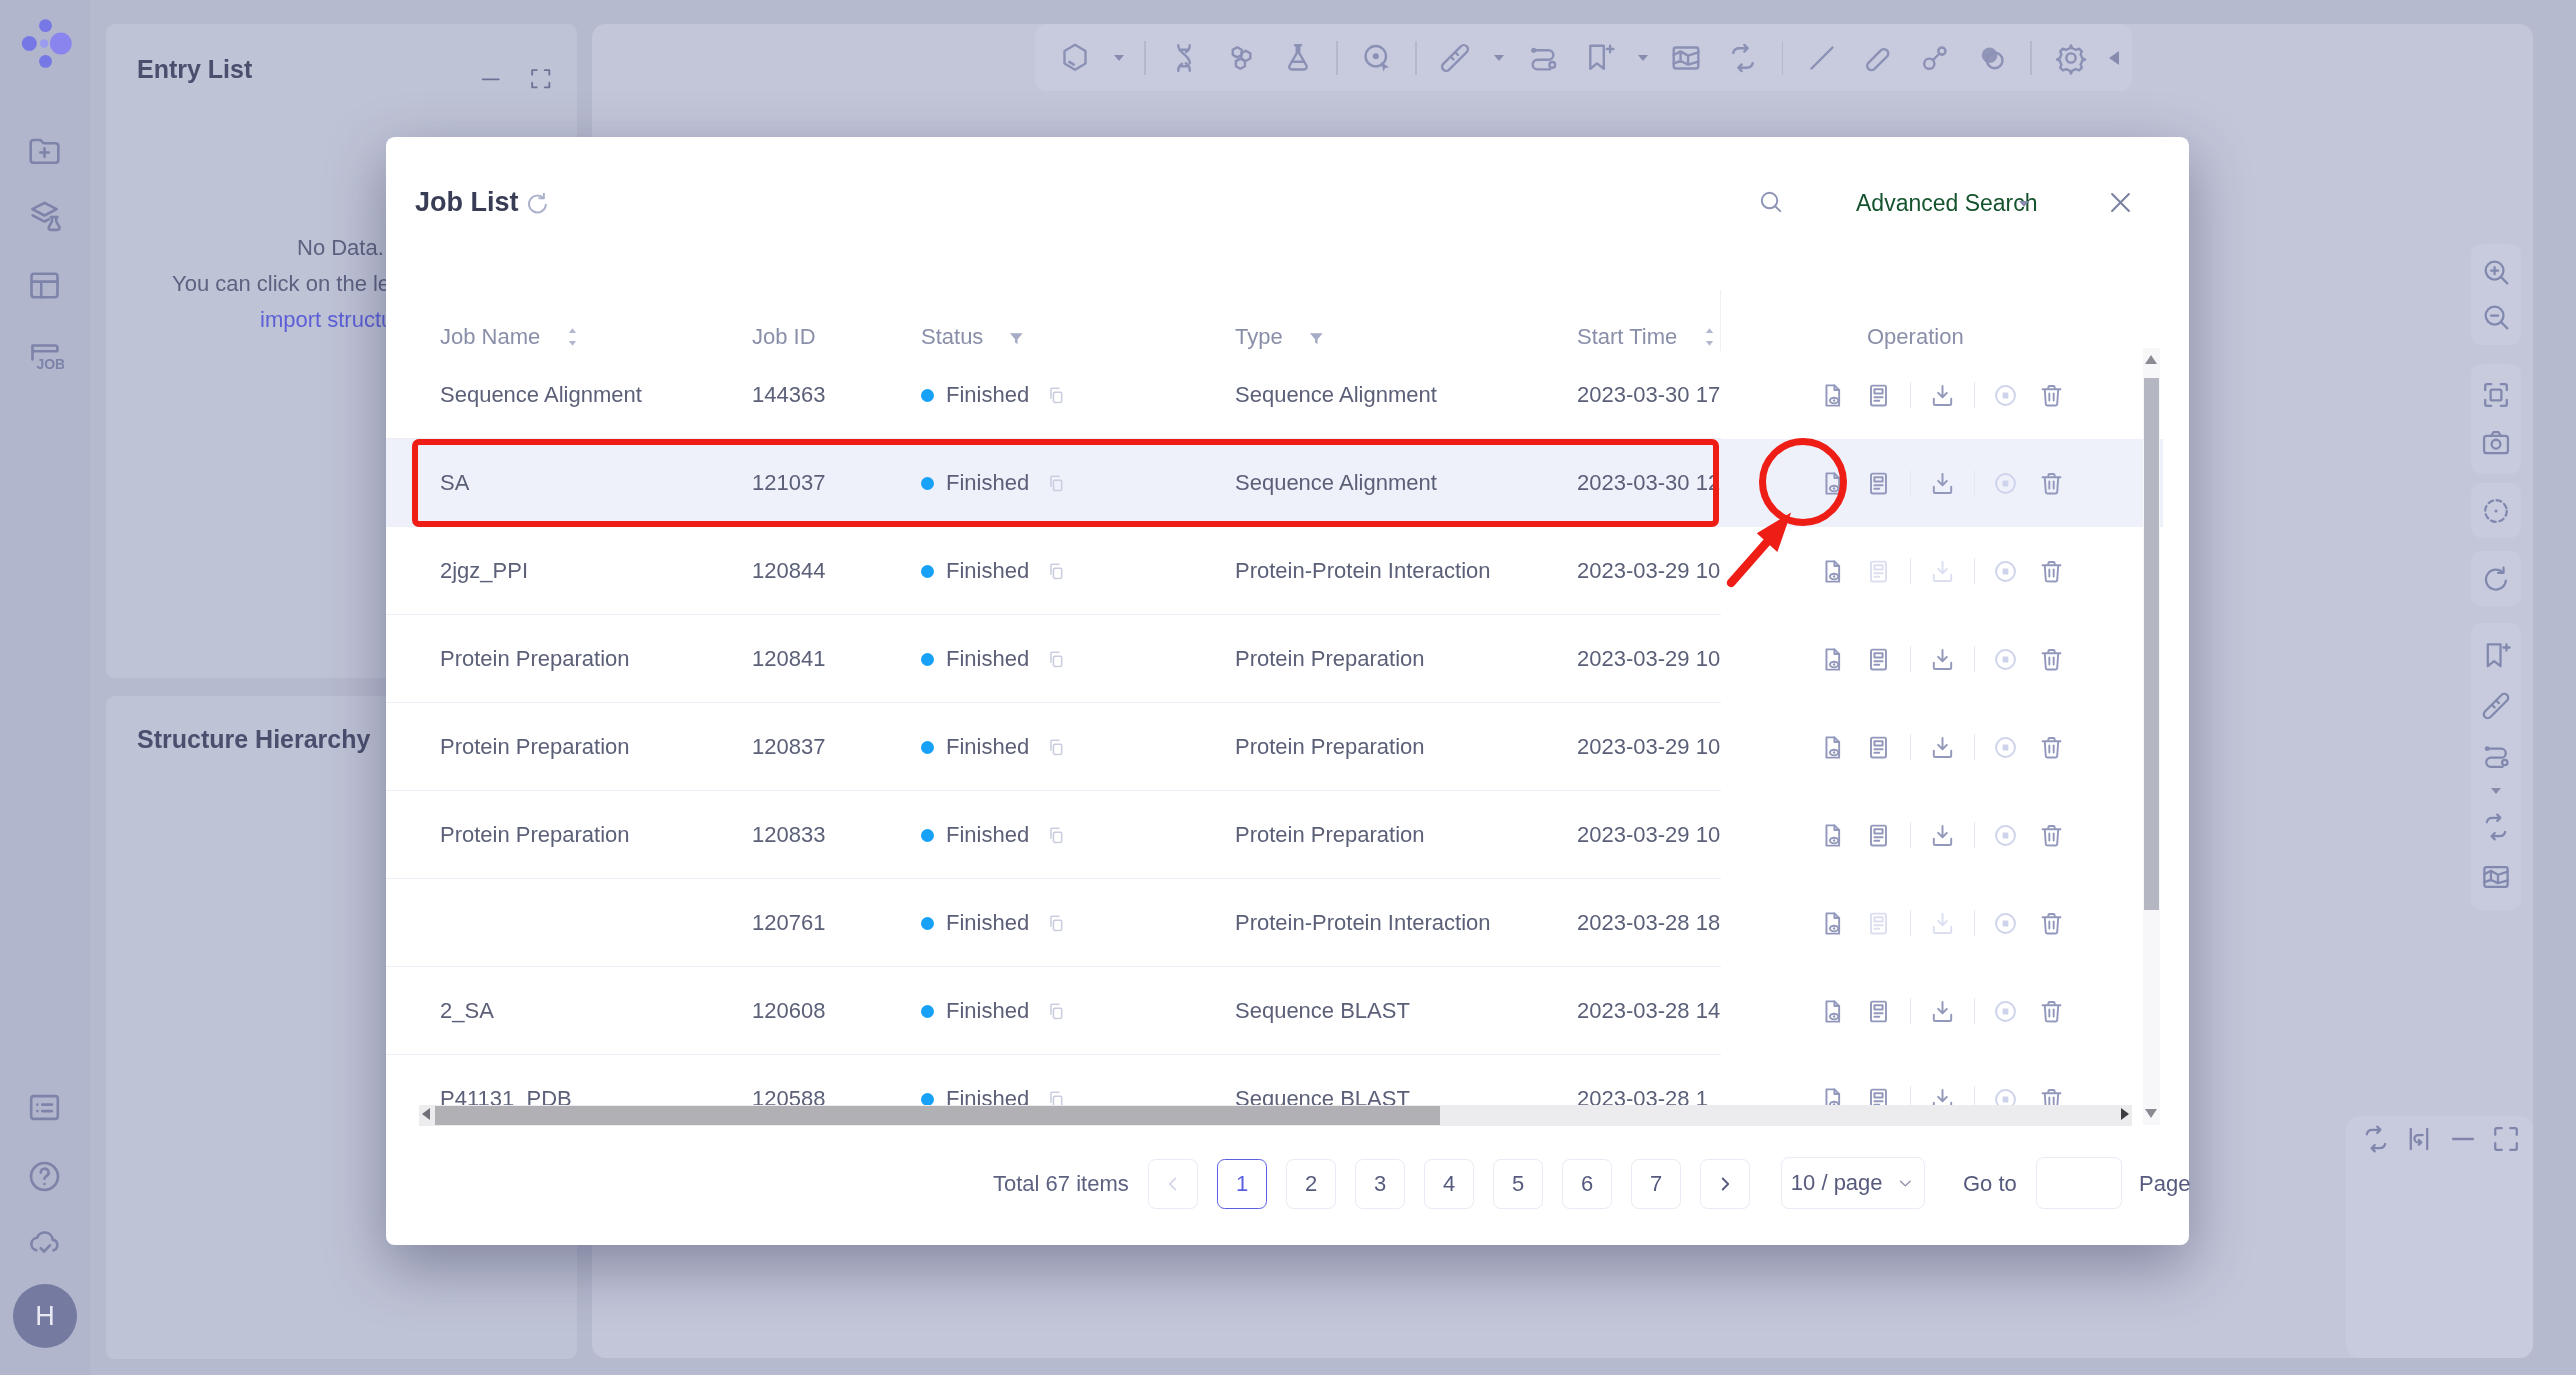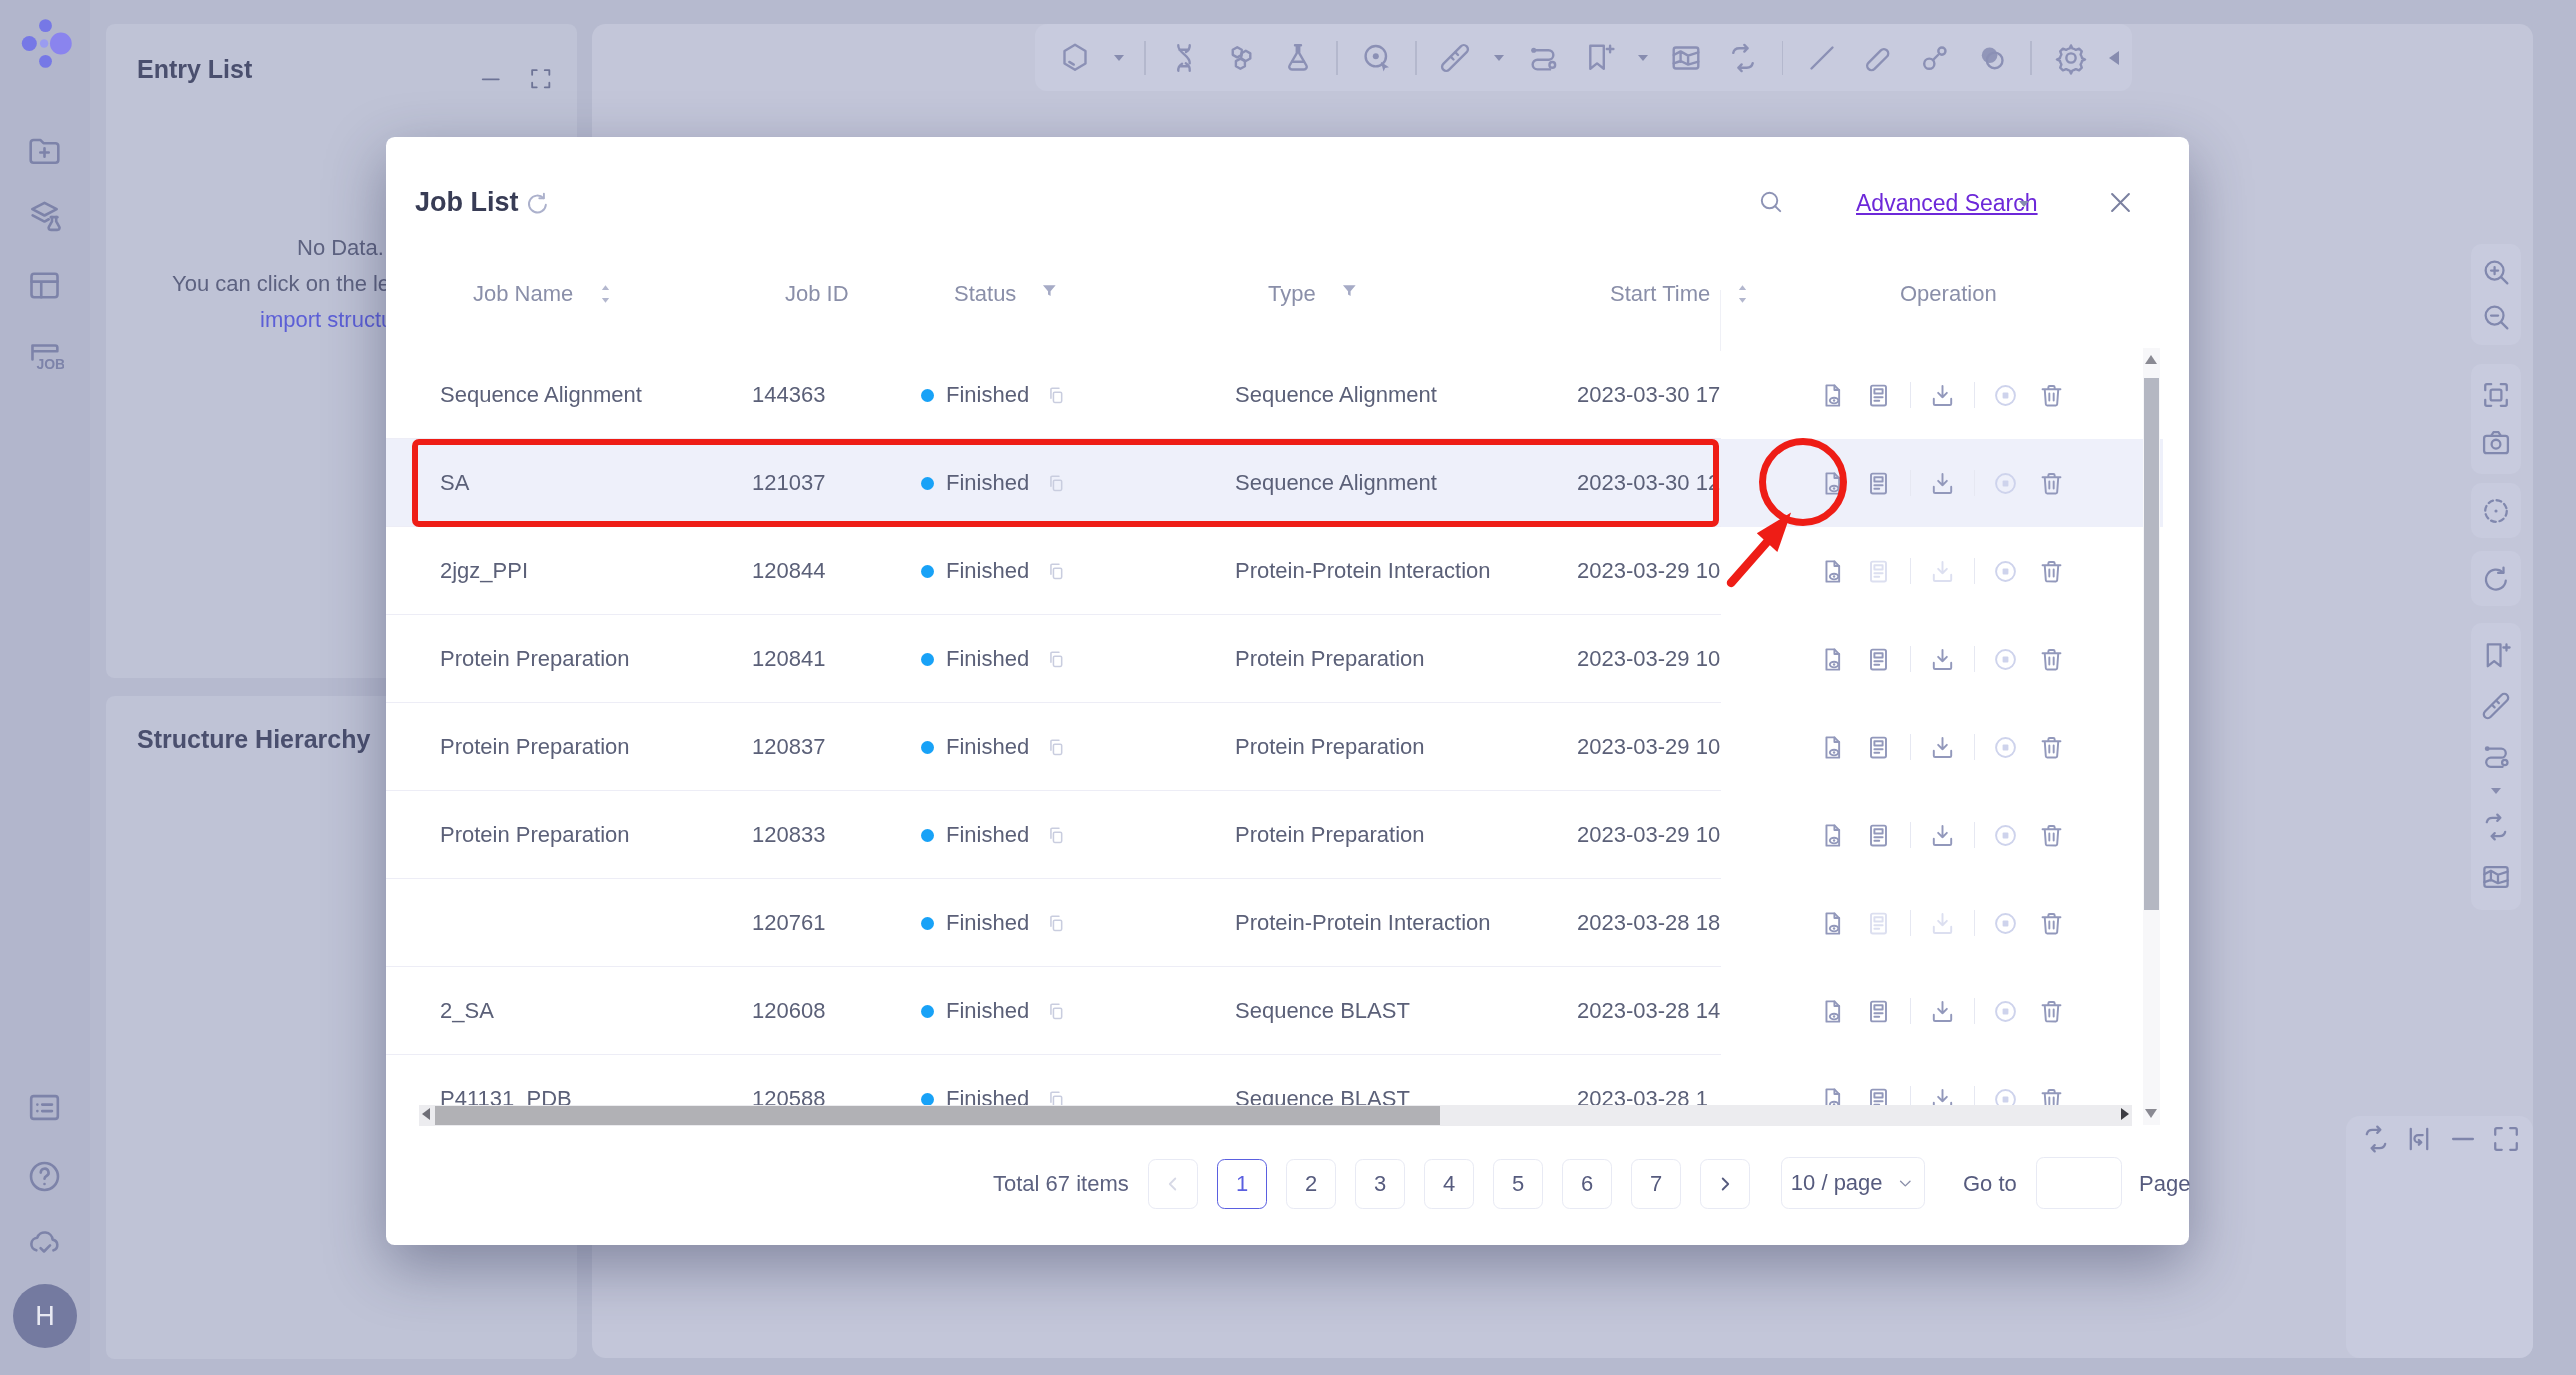--- a/index.html
+++ b/index.html
@@ -47,27 +47,27 @@
 
   
   .modal { position:absolute; left:386px; top:137px; width:1803px; height:1108px; background:#ffffff; border-radius:8.6px;
     box-shadow:0 20.6px 60px rgba(35,40,75,.40); }
   .m-title { position:absolute; left:29px; top:50px; font-size:27px; font-weight:700; color:#383c55; }
   .m-refresh { position:absolute; left:137px; top:52px; width:29px; height:29px; color:#acb1cc; cursor:pointer; }
   .m-search { position:absolute; left:816px; top:41px; width:597px; height:50px; border:none; border-bottom:1.7px solid #e4e6ef;
     background:transparent; font-size:22px; color:#3c405c; outline:none; padding-right:48px; }
   .m-search::placeholder { color:#b9bdcf; }
   .m-search-ic { position:absolute; left:1370px; top:50px; width:29px; height:29px; color:#8d93b5; }
-  .m-adv { position:absolute; left:1470px; top:53px; font-size:23px; color:#6d28d9; cursor:pointer;text-decoration:underline; }
+  .m-adv { position:absolute; left:1470px; top:53px; font-size:23px; color:#14532d; cursor:pointer; }
   .m-adv-caret { position:absolute; left:1633px; top:64px; }
   .m-close { position:absolute; left:1719px; top:50px; width:31px; height:31px; color:#7b81a0; cursor:pointer; }
 
   
   .thead { position:absolute; left:0; top:144px; width:1777px; height:69px; }
-  .th { position:absolute; top:0; height:69px; display:flex; align-items:flex-start; gap:23px; font-size:22px; color:#8a8fa9;margin-left:33px; }
+  .th { position:absolute; top:0; height:69px; display:flex; align-items:flex-end; gap:23px; font-size:22px; color:#8a8fa9; }
   .sort-ic { width:19px; height:26px; color:#b3b7ce; }
   .funnel-ic { width:20.6px; height:20.6px; color:#a6abc6; }
   .col-line { position:absolute; left:1334px; top:153px; width:0.9px; height:835px; background:#eff0f6; }
   .tbody { position:absolute; left:0; top:214px; width:1777px; height:775px; overflow:hidden; }
   .row { position:relative; height:88px; border-bottom:0.9px solid #ededf6; background:#fff; }
   .row.hl { background:#eef0fa; }
   .cell { position:absolute; top:0; height:88px; display:flex; align-items:center; font-size:22px; color:#5b6078; white-space:nowrap; }
   .c-name  { left:54px; }
   .c-id    { left:366px; }
   .c-status{ left:535px; gap:12px; }

